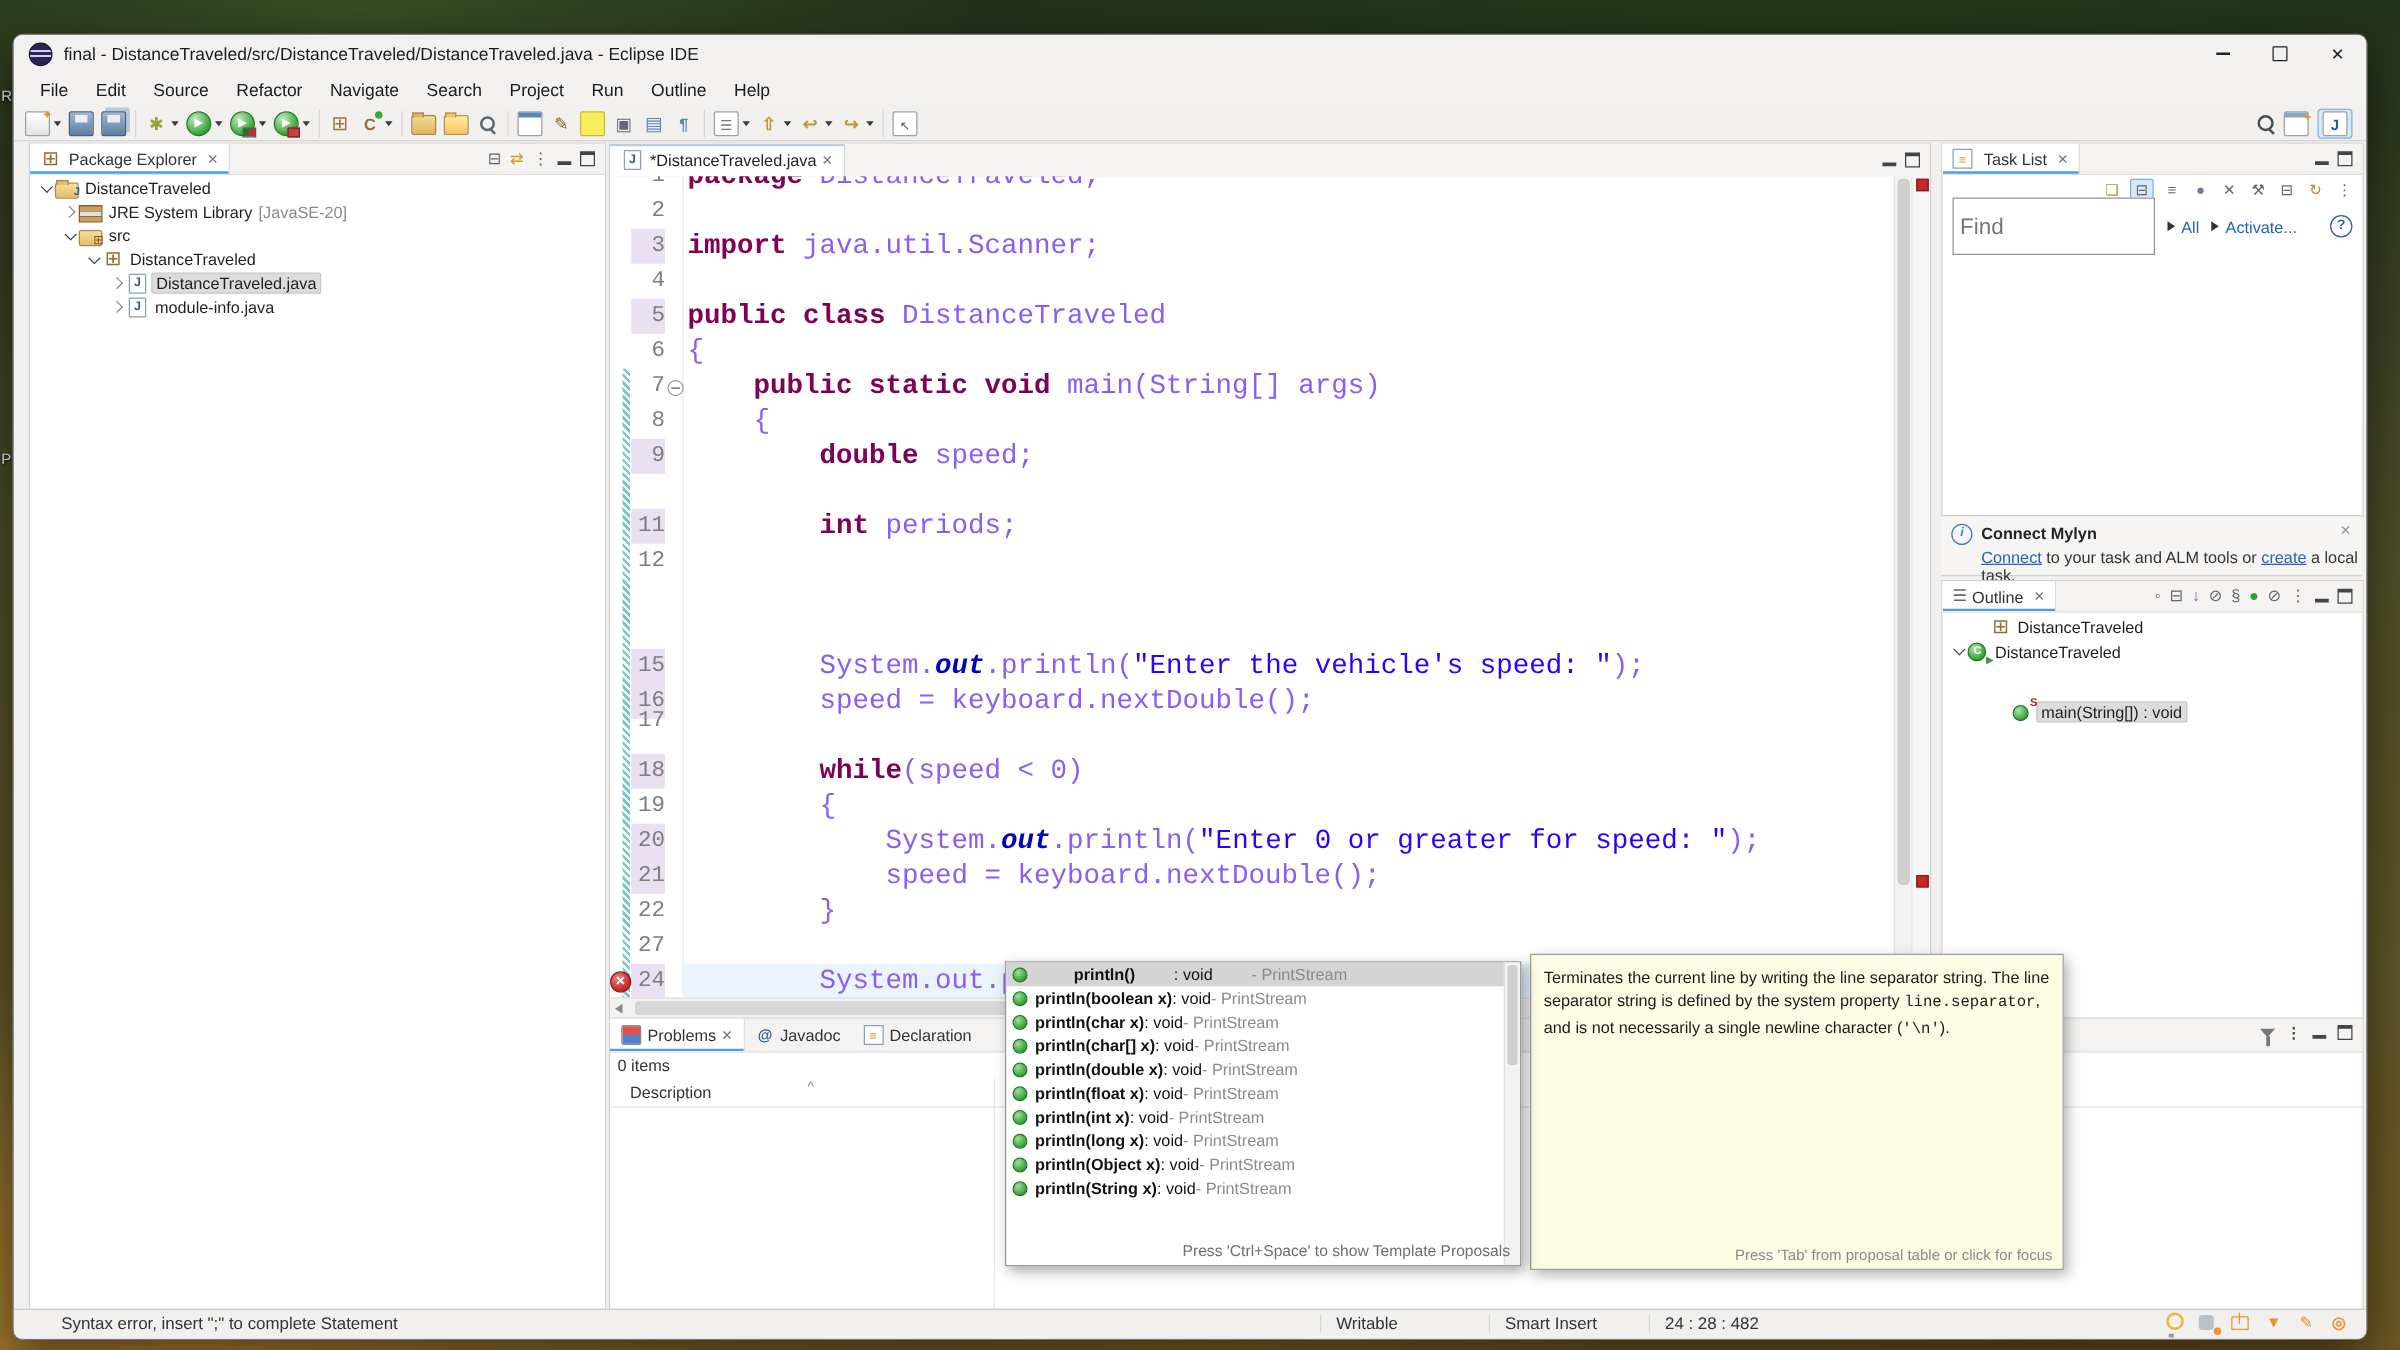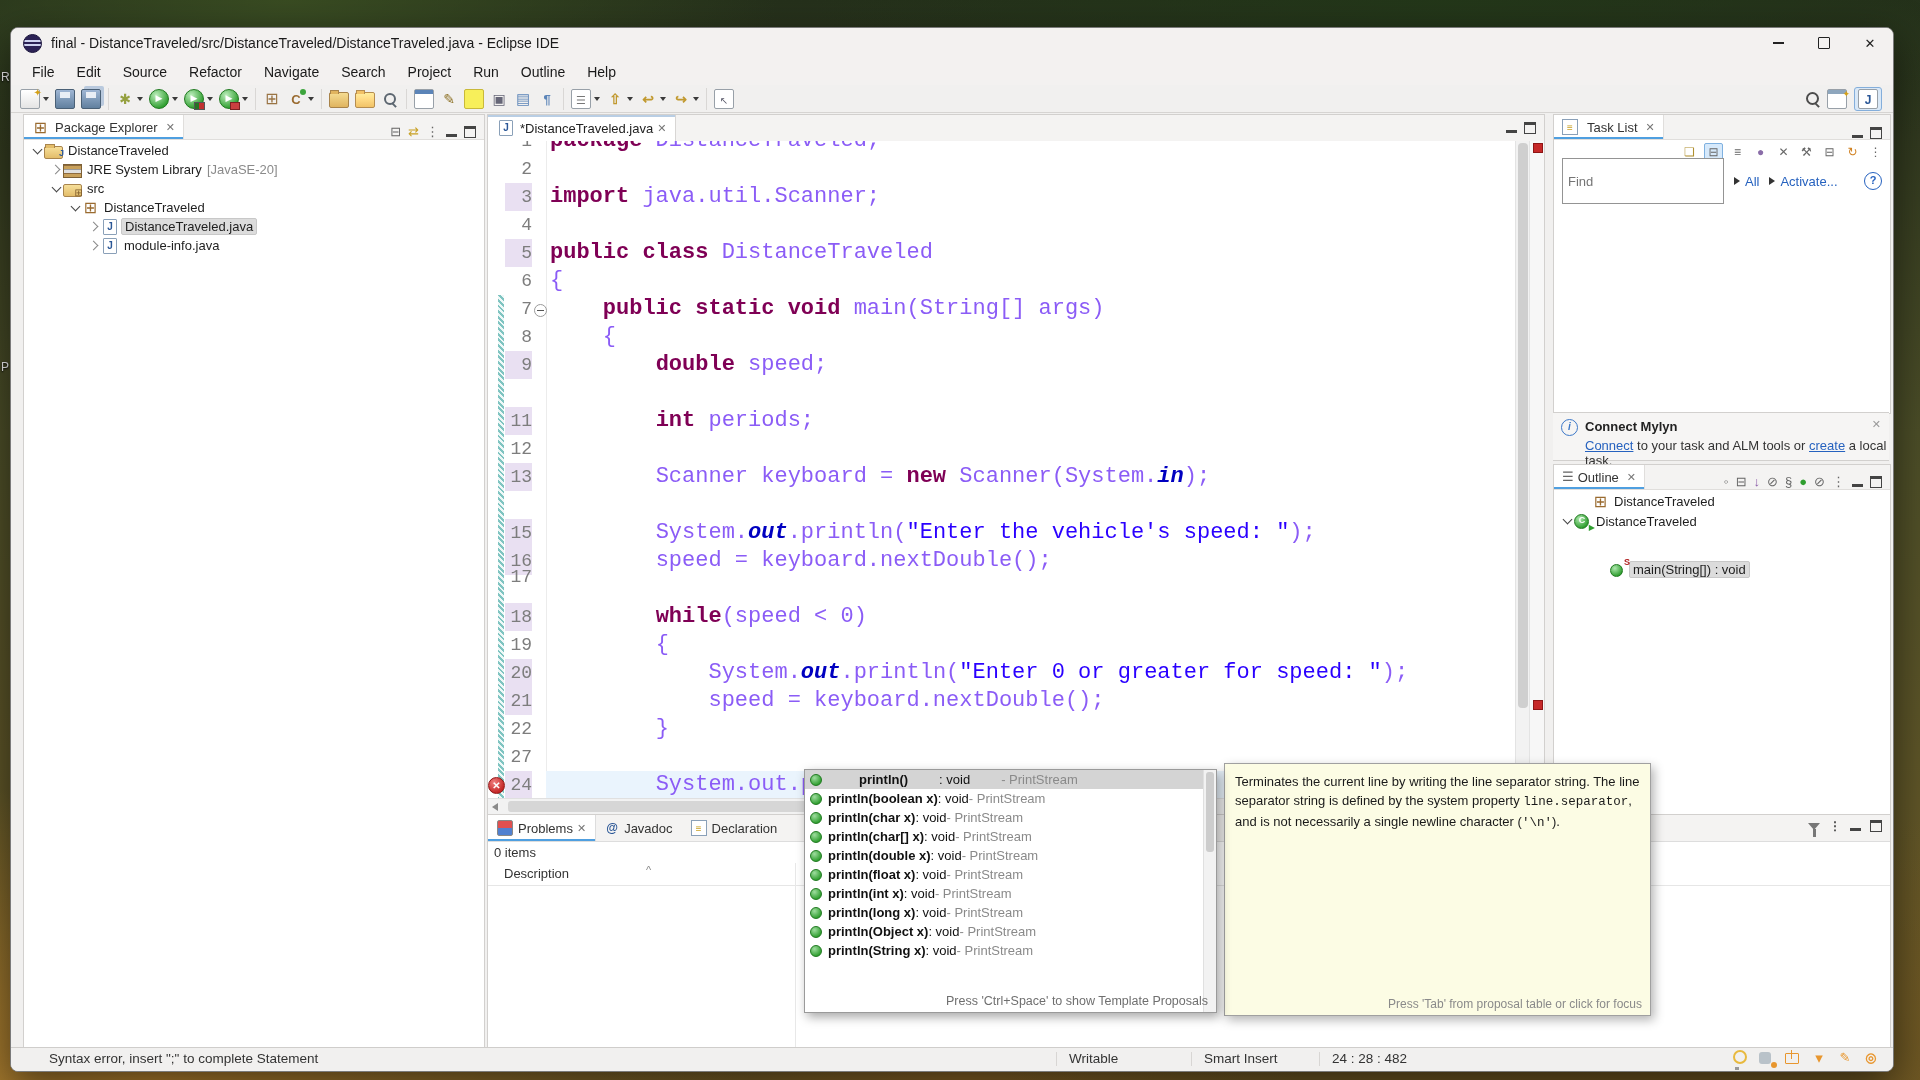--- a/index.html
+++ b/index.html
@@ -73,21 +73,21 @@
   .ti-quick-search::after{content:"";position:absolute;right:1px;bottom:2px;width:6px;height:2px;background:#4d4d4d;transform:rotate(45deg);}
   .ti-open-perspective{background:#fff;border:1px solid #98a0a8;border-radius:2px;}
   .ti-open-perspective::before{content:"";position:absolute;left:0;right:0;top:0;height:4px;background:#8ea6bd;}
   .ti-open-perspective::after{content:"✦";position:absolute;right:-4px;top:-5px;color:#d4a017;font-size:9px;}
   .ti-java-perspective{background:#fff;border:1px solid #98a0a8;border-radius:2px;}
   .ti-java-perspective::before{content:"J";color:#2b5797;font-weight:bold;font-size:12px;}
   .persp-active{background:#d9e8f7;border:1px solid #84aedb;border-radius:3px;padding:1px 3px;margin-left:4px;}
 
   
   .panel{position:absolute;background:#fff;border:1px solid #d2d0ce;}
-  .phead{position:absolute;left:0;top:0;right:0;height:24px;background:#f4f3f2;border-bottom:1px solid #e0dedc;display:flex;align-items:flex-end;font-size:13px;color:#333;}
+  .phead{position:absolute;left:0;top:0;right:0;height:24px;background:#f4f3f2;border-bottom:1px solid #e0dedc;display:flex;align-items:center;font-size:13px;color:#333;}
   .ptab{display:flex;align-items:center;height:100%;padding:0 8px;background:#fff;border-right:1px solid #e0dedc;box-shadow:inset 0 -2px 0 #4f9fe0;}
   .ptab .lbl{margin:0 4px;}
   .closex{color:#777;font-size:11px;margin-left:4px;}
   .phead-icons{margin-left:auto;display:flex;align-items:center;gap:7px;padding-right:8px;color:#555;}
   .gi{font-size:13px;line-height:14px;color:#666;}
   .mm-min{width:11px;height:3px;background:#444;margin-top:6px;}
   .mm-max{width:10px;height:8px;border:1.5px solid #444;border-top-width:3px;}
   .kebab{letter-spacing:0;font-size:12px;color:#444;font-weight:bold;}
 
   
@@ -139,21 +139,21 @@
   #hscroll{position:absolute;left:0;right:0;bottom:0;height:16px;background:#f2f2f2;border-top:1px solid #e0e0e0;}
   #hscroll .arr{position:absolute;left:4px;top:4px;width:0;height:0;border-top:4px solid transparent;border-bottom:4px solid transparent;border-right:6px solid #8a8a8a;}
   #hthumb{position:absolute;left:20px;top:2px;width:300px;height:11px;background:#d6d6d6;border-radius:3px;}
 
   
   #tasklist{left:1542px;top:86px;width:336px;height:298px;}
   #tl-toolbar{position:absolute;right:6px;top:28px;display:flex;align-items:center;gap:6px;}
   .tlico{width:17px;height:17px;position:relative;font-size:12px;line-height:17px;text-align:center;color:#666;}
   .tl-active{background:#d6e9fb;border:1px solid #7fb1e0;border-radius:2px;}
   #tl-findrow{position:absolute;left:8px;right:8px;top:54px;height:24px;display:flex;align-items:center;font-size:13px;}
-  #tl-find{width:150px;height:20px;border:1px solid #949494;background:#fff;font-size:13px;padding:12px 5px;color:#333;font-family:"Liberation Sans",sans-serif;}
+  #tl-find{width:150px;height:20px;border:1px solid #949494;background:#fff;font-size:18px;padding:12px 5px;color:#333;font-family:"Liberation Sans",sans-serif;}
   .tl-arrow{width:0;height:0;border-top:4px solid transparent;border-bottom:4px solid transparent;border-left:6px solid #333;margin:0 5px 0 10px;}
   .tl-link{color:#2662bf;}
   #tl-help{margin-left:auto;width:16px;height:16px;border:1.5px solid #2662bf;border-radius:50%;color:#2662bf;font-size:11px;line-height:15px;text-align:center;font-weight:bold;}
 
   #mylyn{left:1542px;top:384px;width:336px;height:47px;background:#f6f5f4;border-top:1px solid #d2d0ce;border-bottom:1px solid #d2d0ce;position:absolute;font-size:13px;}
   #mylyn-info{position:absolute;left:8px;top:6px;width:15px;height:15px;border:1.5px solid #3c78c8;border-radius:50%;color:#3c78c8;font-size:10px;line-height:14px;text-align:center;font-style:italic;font-weight:bold;}
   #mylyn-title{position:absolute;left:32px;top:6px;font-weight:bold;color:#222;}
   #mylyn-close{position:absolute;right:8px;top:5px;color:#999;font-size:11px;}
   #mylyn-line{position:absolute;left:32px;top:25px;color:#333;}
   .mylink{color:#2662bf;text-decoration:underline;}
@@ -472,24 +472,20 @@
               <div class="ltext"><span class="seg-d">		</span><span class="seg-k">double</span><span class="seg-d"> speed;</span></div>
             </div>
             <div class="code-row" style="top: 266px;">
               <div class="ln diff">11</div>
               <div class="ltext"><span class="seg-d">		</span><span class="seg-k">int</span><span class="seg-d"> periods;</span></div>
             </div>
             <div class="code-row" style="top: 294px;">
               <div class="ln">12</div>
               <div class="ltext"></div>
             </div>
-            <div class="code-row" style="top: 322px;">
-              <div class="ln diff">13</div>
-              <div class="ltext"><span class="seg-d">		Scanner keyboard = </span><span class="seg-k">new</span><span class="seg-d"> Scanner(System.</span><span class="seg-f">in</span><span class="seg-d">);</span></div>
-            </div>
             <div class="code-row" style="top: 378px;">
               <div class="ln diff">15</div>
               <div class="ltext"><span class="seg-d">		System.</span><span class="seg-f">out</span><span class="seg-d">.println(</span><span class="seg-s">"Enter the vehicle's speed: "</span><span class="seg-d">);</span></div>
             </div>
             <div class="code-row" style="top: 406px;">
               <div class="ln diff">16</div>
               <div class="ltext"><span class="seg-d">		speed = keyboard.nextDouble();</span></div>
             </div>
             <div class="code-row" style="top: 422px;">
               <div class="ln">17</div>

